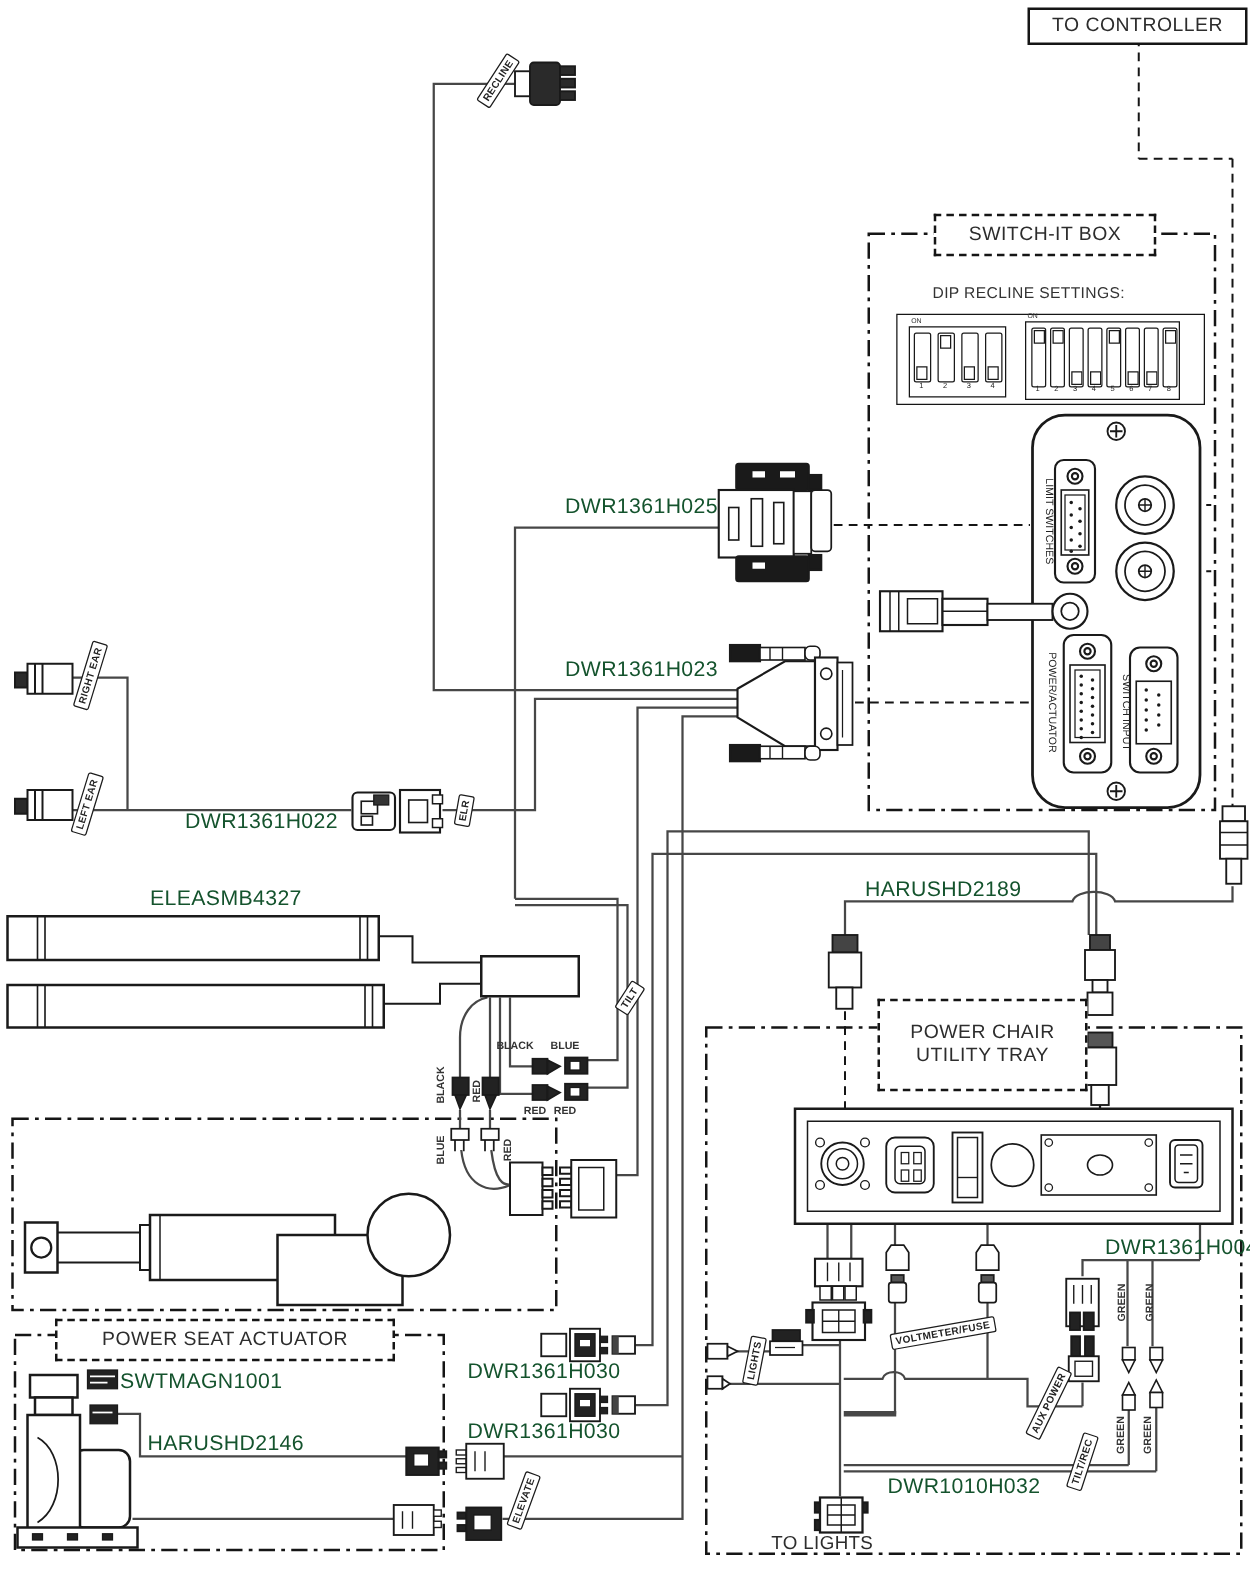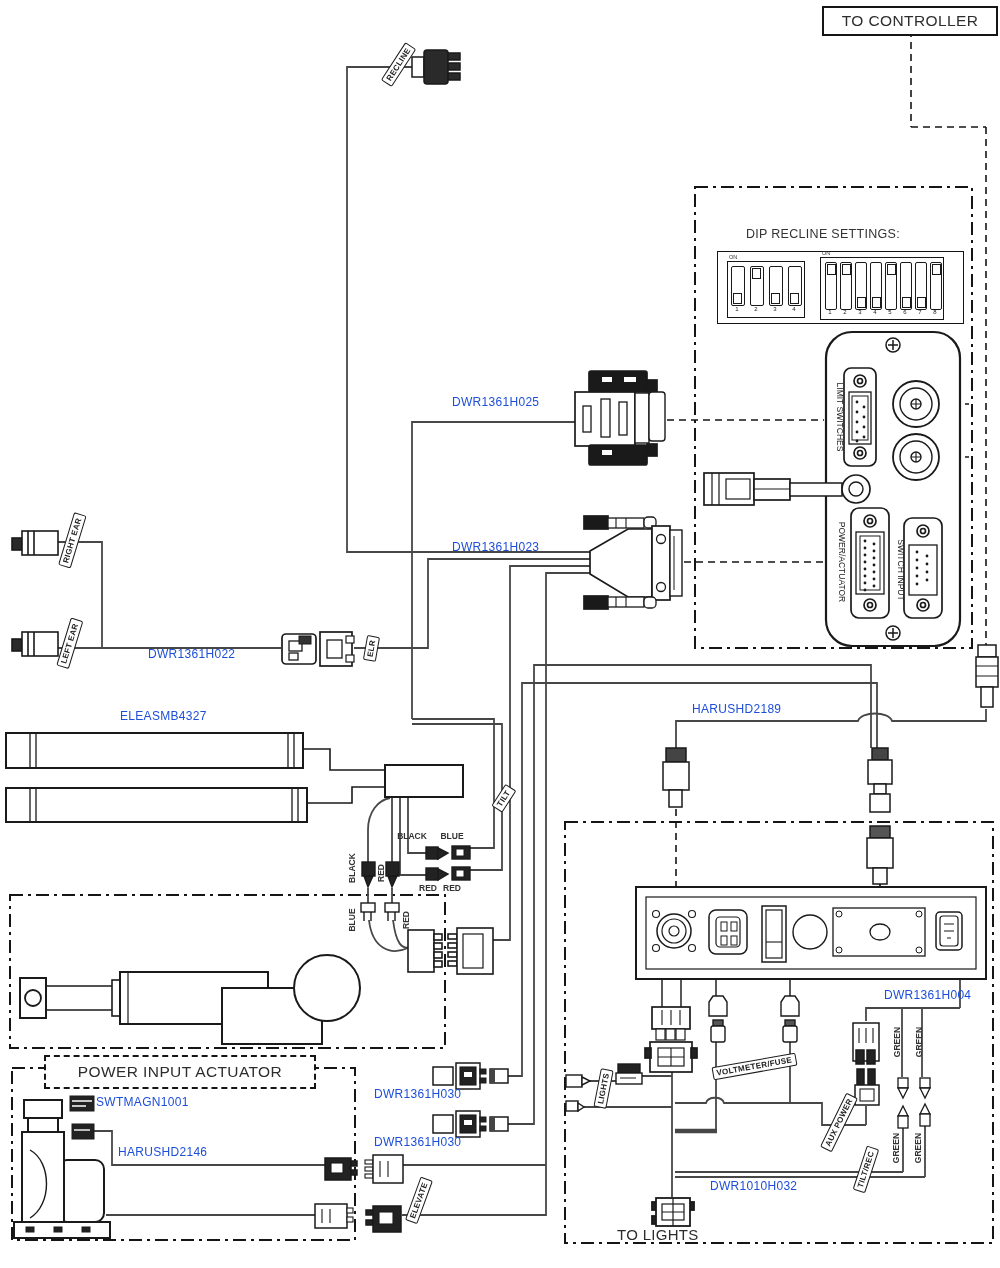--- a/index.html
+++ b/index.html
@@ -1,19 +1,19 @@
 <!DOCTYPE html>
 <html><head>
 <meta charset="utf-8">
 <style>
   html,body{margin:0;padding:0;background:#fff}
   #canvas{position:relative;width:1000px;height:1268px;background:#fff;
           font-family:"Liberation Sans",sans-serif;overflow:hidden}
   #art{position:absolute;left:0;top:0}
-  .pn{position:absolute;font-size:12px;color:#1d4ed8;white-space:nowrap;letter-spacing:.3px}
+  .pn{position:absolute;font-size:17px;color:#14532d;white-space:nowrap;letter-spacing:.3px}
   .secbox{position:absolute;background:#fff;border:2.5px dashed #151515;display:flex;
           flex-direction:column;align-items:center;justify-content:center;text-align:left;
           font-size:15.5px;color:#2d2d2d;letter-spacing:.4px;line-height:1.2;white-space:nowrap}
   .solidbox{border:2.2px solid #151515 !important}
   .tag{position:absolute;background:#fff;border:1.5px solid #1c1c1c;border-radius:2px;
        font-size:8px;font-weight:700;color:#222;padding:1px 3px;white-space:nowrap;letter-spacing:.3px}
   .wl{position:absolute;font-size:8.5px;font-weight:700;color:#333;white-space:nowrap;
       width:40px;text-align:center}
   .portlbl{position:absolute;font-size:8.5px;color:#222;white-space:nowrap;text-align:center;
            width:100px;transform:rotate(90deg)}
@@ -507,26 +507,33 @@
     <rect x="480" y="1126" width="6" height="5" fill="#222" stroke-width="1"></rect>
     <rect x="490" y="1117" width="18" height="14" fill="#fff"></rect>
     <rect x="490" y="1117" width="5" height="14" fill="#444" stroke="none"></rect>
   </g>
 </svg>
 
 <div class="secbox solidbox" style="left:822px;top:6px;width:172px;height:26px">
   <span>TO CONTROLLER</span>
 </div>
 
+<div class="secbox" style="left:747px;top:171px;width:174px;height:30px">
+  <span>SWITCH-IT BOX</span>
+</div>
 
 
 <div class="secbox" style="left:44px;top:1055px;width:268px;height:30px">
-  <span>POWER INPUT ACTUATOR</span>
+  <span>POWER SEAT ACTUATOR</span>
 </div>
 
+<div class="secbox" style="left:702px;top:799px;width:164px;height:70px">
+  <span>POWER CHAIR</span>
+  <span>UTILITY TRAY</span>
+</div>
 
 <div class="diphead" style="left:746px;top:227px">DIP RECLINE SETTINGS:</div>
 
 <div class="dipouter" style="left:717px;top:251px;width:245px;height:71px"></div>
 
 <div class="dipblock" style="left:727px;top:261px;width:76px;height:55px"></div>
 <div class="onlbl" style="left:729px;top:254px">ON</div>
 <div class="dip-sw down" style="left:731px;top:266px;height:38px">
       <div class="nub"></div>
     </div>
@@ -577,21 +584,21 @@
 <div class="dipnum" style="left:883px;top:309px">5</div>
 <div class="dipnum" style="left:898px;top:309px">6</div>
 <div class="dipnum" style="left:913px;top:309px">7</div>
 <div class="dipnum" style="left:928px;top:309px">8</div>
 
 <div class="portlbl" style="left:790px;top:412px">LIMIT SWITCHES</div>
 <div class="portlbl" style="left:792px;top:557px">POWER/ACTUATOR</div>
 <div class="portlbl" style="left:851px;top:565px">SWITCH INPUT</div>
 
 <div class="pn" style="left:452px;top:395px">DWR1361H025</div>
-<div class="pn" style="left:452px;top:540px">DWR1361H023</div>
+<div class="pn" style="left:452px;top:526px">DWR1361H023</div>
 <div class="pn" style="left:148px;top:647px">DWR1361H022</div>
 <div class="pn" style="left:120px;top:709px">ELEASMB4327</div>
 <div class="pn" style="left:692px;top:702px">HARUSHD2189</div>
 <div class="pn" style="left:884px;top:988px">DWR1361H004</div>
 <div class="pn" style="left:96px;top:1095px">SWTMAGN1001</div>
 <div class="pn" style="left:118px;top:1145px">HARUSHD2146</div>
 <div class="pn" style="left:374px;top:1087px">DWR1361H030</div>
 <div class="pn" style="left:374px;top:1135px">DWR1361H030</div>
 <div class="pn" style="left:710px;top:1179px">DWR1010H032</div>
 <div class="pn" style="left:617px;top:1226px;font-size:15px;color:#2d2d2d">TO LIGHTS</div>

